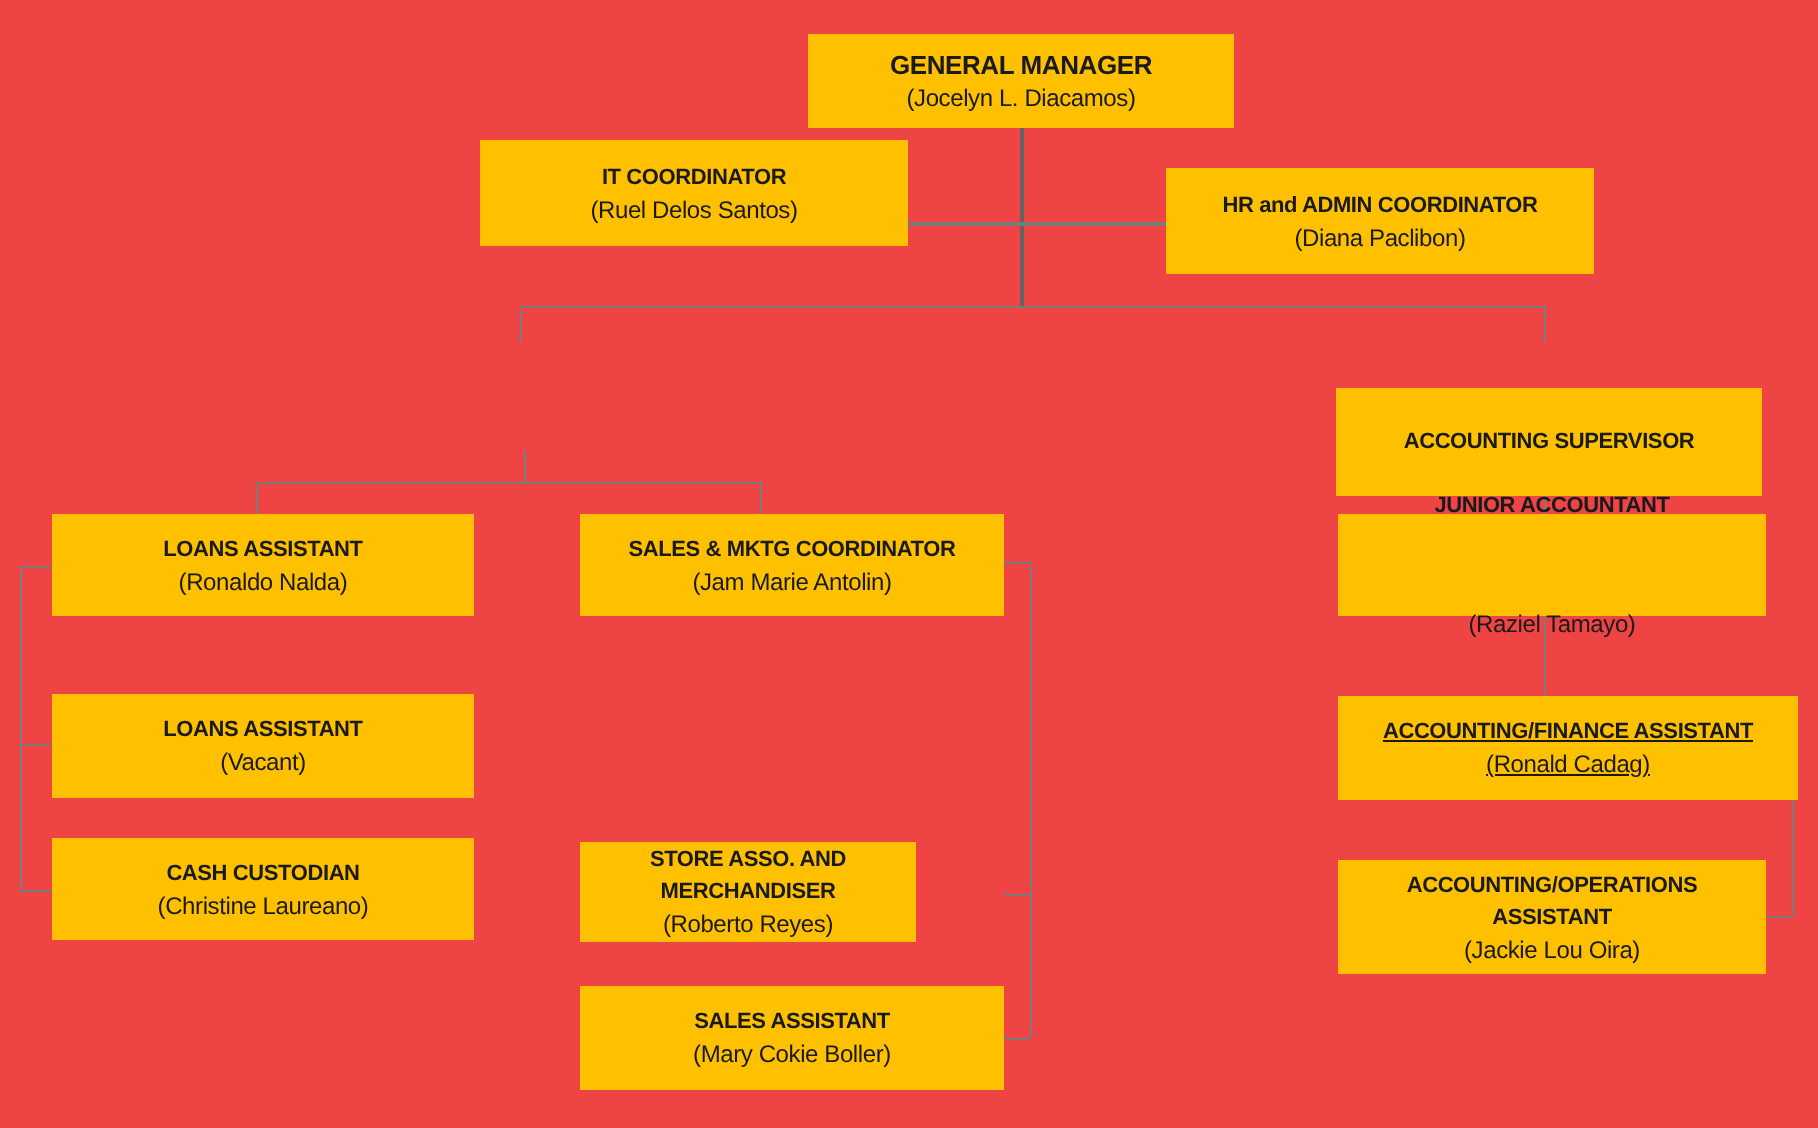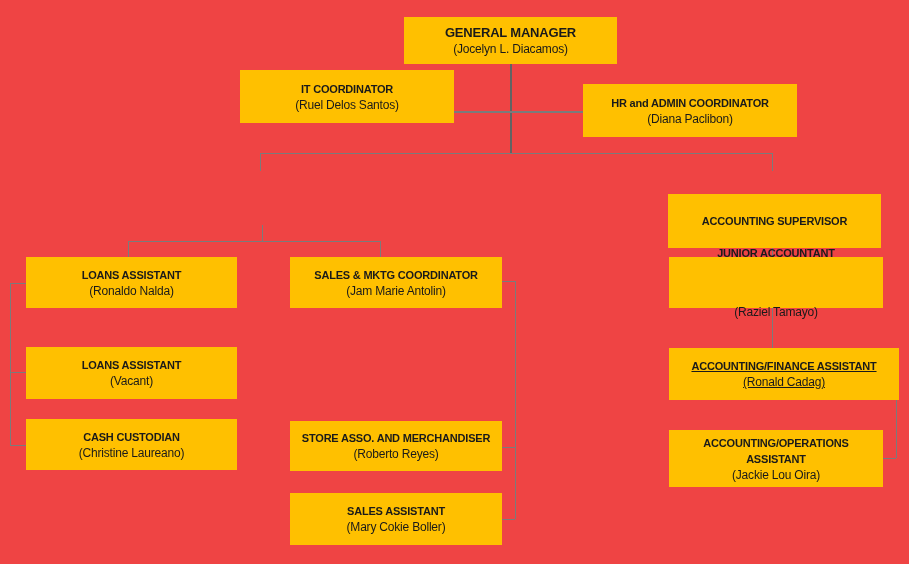--- a/index.html
+++ b/index.html
@@ -117,21 +117,21 @@
   <div class="node" style="left:669px;top:348px;width:230px;height:52px;text-decoration:underline;">
     <span class="role">ACCOUNTING/FINANCE ASSISTANT</span>
     <span class="person">(Ronald Cadag)</span>
   </div>
 
   <div class="node" style="left:26px;top:419px;width:211px;height:51px;">
     <span class="role">CASH CUSTODIAN</span>
     <span class="person">(Christine Laureano)</span>
   </div>
 
-  <div class="node" style="left:290px;top:421px;width:212px;height:50px;">
+  <div class="node" style="left:290px;top:421px;width:168px;height:50px;">
     <span class="role">STORE ASSO. AND MERCHANDISER</span>
     <span class="person">(Roberto Reyes)</span>
   </div>
 
   <div class="node" style="left:669px;top:430px;width:214px;height:57px;">
     <span class="role">ACCOUNTING/OPERATIONS ASSISTANT</span>
     <span class="person">(Jackie Lou Oira)</span>
   </div>
 
   <div class="node" style="left:290px;top:493px;width:212px;height:52px;">

